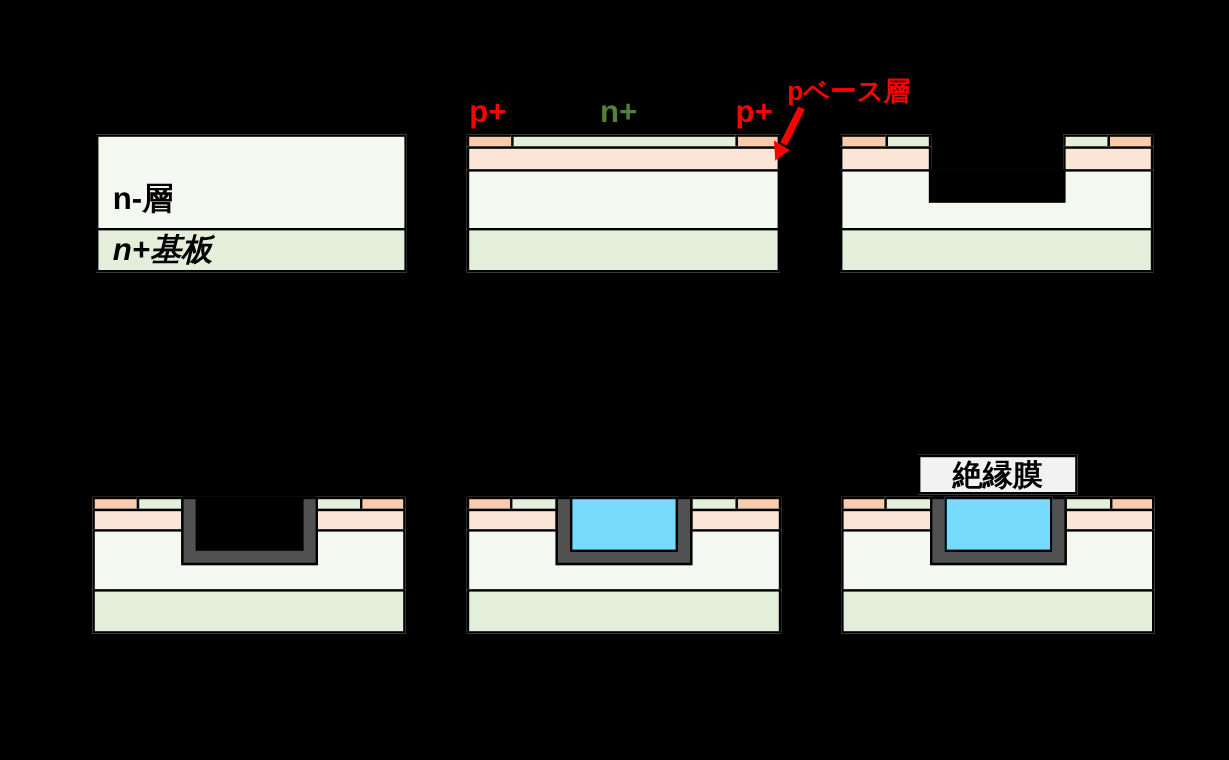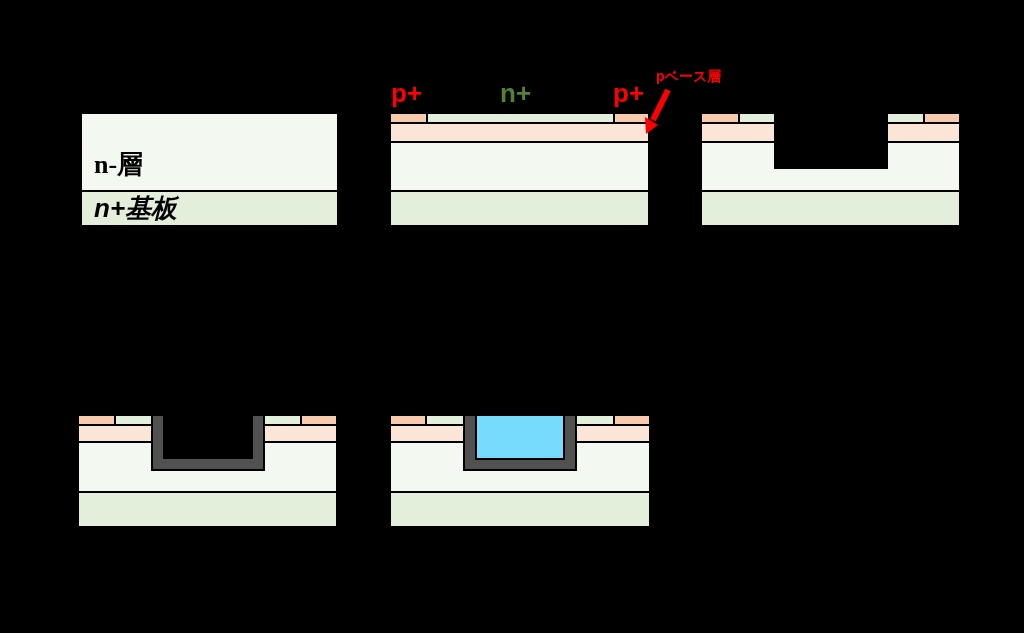--- a/index.html
+++ b/index.html
@@ -31,36 +31,36 @@
     line-height:30px;
     white-space:nowrap;
   }
   .float-label{
     position:absolute;
     font-weight:bold;
     white-space:nowrap;
   }
   .red-label{color:var(--label_red,#ff0000);font-size:26px;line-height:28px;}
   .green-label{color:var(--label_green,#538135);font-size:26px;line-height:28px;}
-  .pbase-label{color:var(--label_red,#ff0000);font-size:14px;line-height:20px;}
+  .pbase-label{color:var(--label_red,#ff0000);font-size:22px;line-height:20px;}
   .insulator-box{
     display:flex;align-items:center;justify-content:center;
     color:var(--text_black,#000);
     font-weight:bold;font-size:25px;
   }
 </style>
 </head>
 <body style="background: rgb(0, 0, 0);">
 
 <div class="stage">
 
   <div class="panel" style="left:80px;top:112px;width:259px;height:115px;">
     <div class="rect fill-nminus" style="left:0;top:0;width:259px;height:80px;"></div>
     <div class="rect fill-sub" style="left:0;top:78px;width:259px;height:37px;"></div>
-    <div class="layer-label" style="left:14px;top:38px;font-family:Liberation Serif, serif;">n-層</div>
+    <div class="layer-label" style="left:14px;top:38px;">n-層</div>
     <div class="layer-label" style="left:14px;top:81px;font-style:italic;">n+基板</div>
   </div>
 
   <div class="panel" style="left:389px;top:112px;width:261px;height:115px;">
     <div class="rect fill-salmon" style="left:0;top:0;width:39px;height:12px;"></div>
     <div class="rect fill-green" style="left:37px;top:0;width:189px;height:12px;"></div>
     <div class="rect fill-salmon" style="left:224px;top:0;width:37px;height:12px;"></div>
     <div class="rect fill-pink" style="left:0;top:10px;width:261px;height:21px;"></div>
     <div class="rect fill-nminus" style="left:0;top:29px;width:261px;height:51px;"></div>
     <div class="rect fill-sub" style="left:0;top:78px;width:261px;height:37px;"></div>
@@ -106,14 +106,29 @@
     <div class="rect fill-green" style="left:186px;top:0;width:40px;height:12px;"></div>
     <div class="rect fill-salmon" style="left:224px;top:0;width:38px;height:12px;"></div>
     <div class="rect fill-pink" style="left:0;top:10px;width:76px;height:19px;"></div>
     <div class="rect fill-pink" style="left:186px;top:10px;width:76px;height:19px;"></div>
     <div class="rect fill-nminus" style="left:0;top:27px;width:262px;height:52px;"></div>
     <div class="rect fill-sub" style="left:0;top:77px;width:262px;height:37px;"></div>
     <div class="rect fill-gray" style="left:74px;top:0;width:114px;height:57px;"></div>
     <div class="rect fill-blue" style="left:86px;top:0;width:90px;height:46px;"></div>
   </div>
 
+  <div class="panel" style="left:701px;top:414px;width:261px;height:114px;">
+    <div class="rect fill-salmon" style="left:0;top:0;width:38px;height:12px;"></div>
+    <div class="rect fill-green" style="left:36px;top:0;width:40px;height:12px;"></div>
+    <div class="rect fill-green" style="left:186px;top:0;width:40px;height:12px;"></div>
+    <div class="rect fill-salmon" style="left:224px;top:0;width:37px;height:12px;"></div>
+    <div class="rect fill-pink" style="left:0;top:10px;width:76px;height:19px;"></div>
+    <div class="rect fill-pink" style="left:186px;top:10px;width:75px;height:19px;"></div>
+    <div class="rect fill-nminus" style="left:0;top:27px;width:261px;height:52px;"></div>
+    <div class="rect fill-sub" style="left:0;top:77px;width:261px;height:37px;"></div>
+    <div class="rect fill-gray" style="left:74px;top:0;width:114px;height:57px;"></div>
+    <div class="rect fill-blue" style="left:86px;top:0;width:90px;height:46px;"></div>
+    <div class="rect fill-box insulator-box" style="left:64px;top:-35px;width:133px;height:33px;">
+      <span>絶縁膜</span>
+    </div>
+  </div>
 
 </div>
 
 </body></html>

